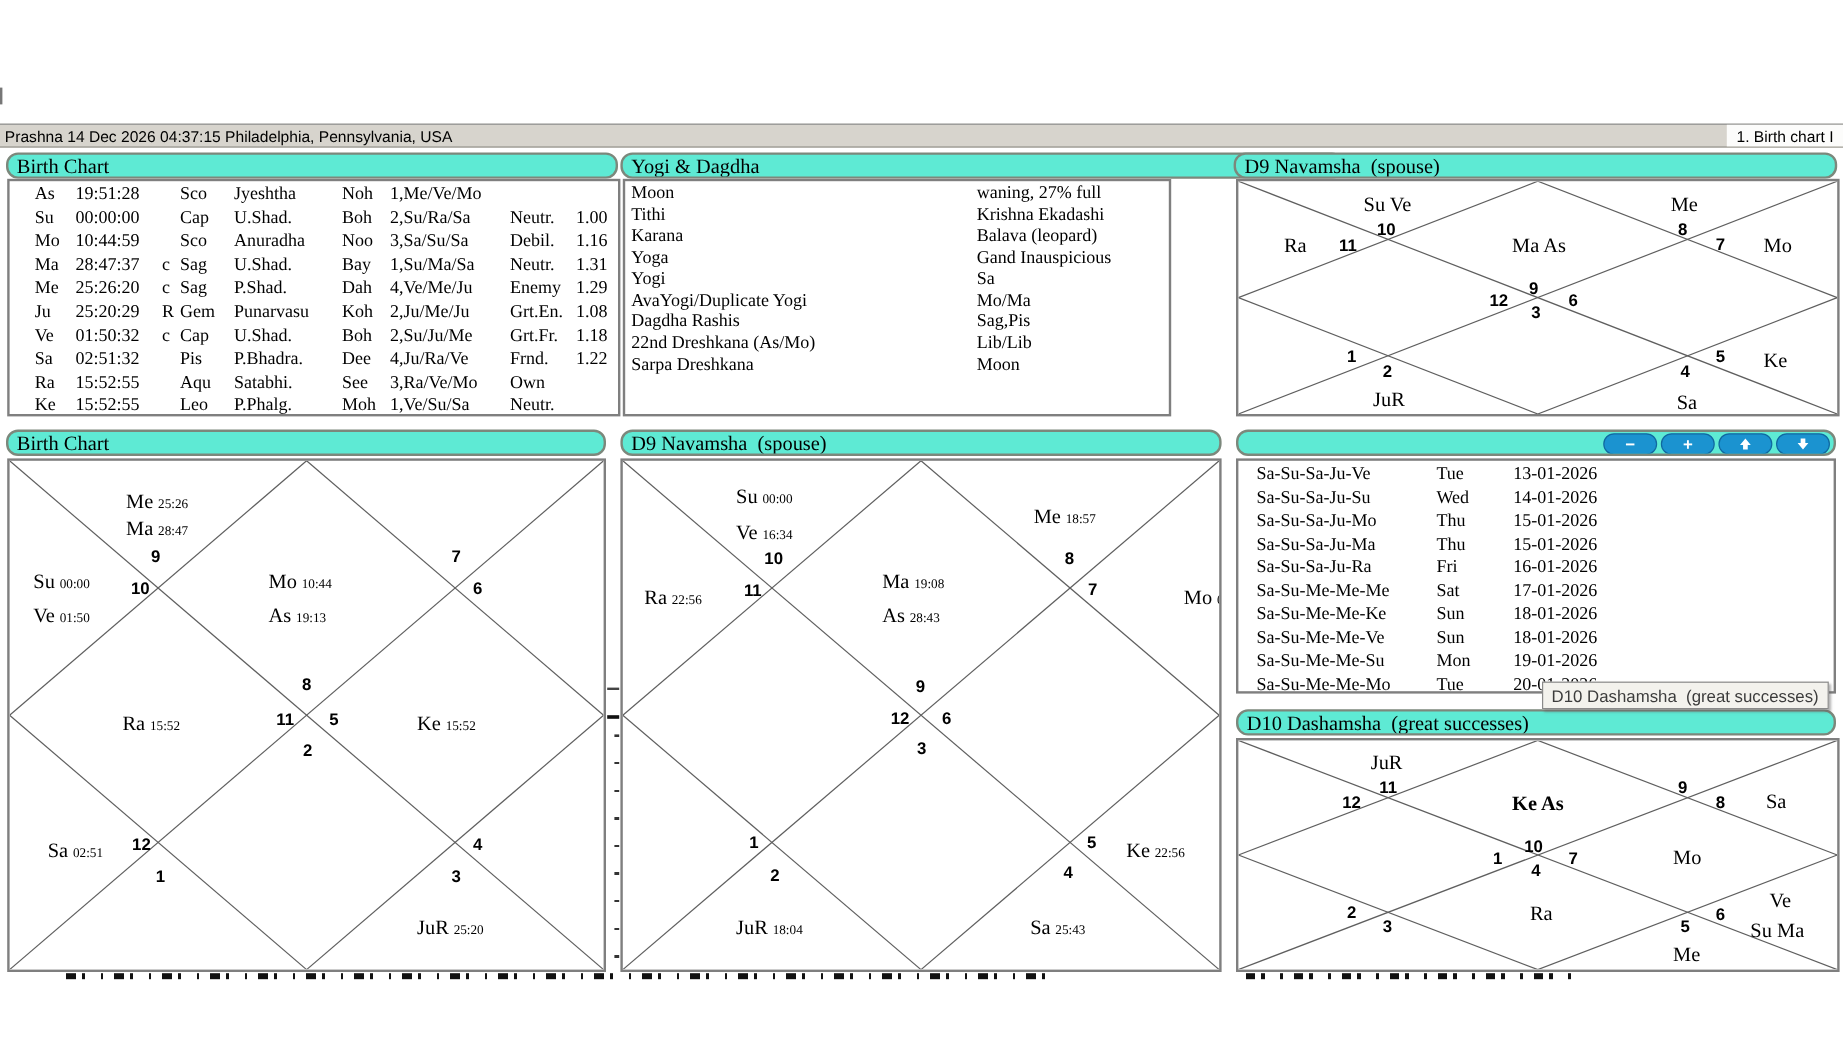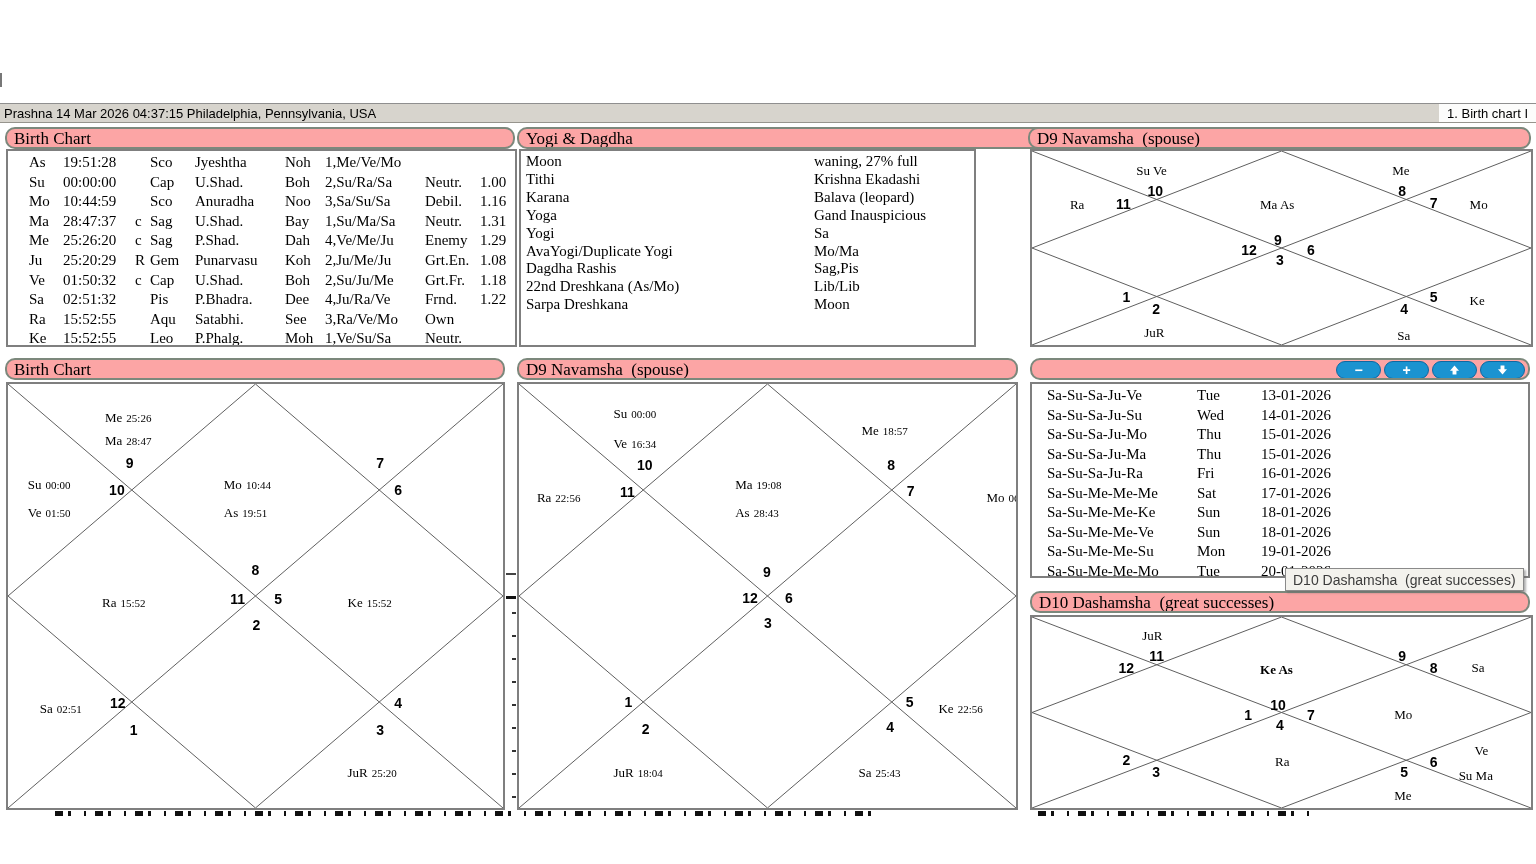--- a/index.html
+++ b/index.html
@@ -10,21 +10,21 @@
   
   .topbar{position:absolute;left:0;top:103px;width:1536px;height:20px;background:#d7d4cd;
           border-top:1px solid #8f8f8f;border-bottom:1px solid #96948d;box-sizing:border-box;
           font-family:"Liberation Sans",sans-serif;font-size:13px;display:flex;align-items:center;
           padding-left:4px;}
   .topbar-right{position:absolute;right:0;top:0;bottom:0;background:#fcfcfb;display:flex;
           align-items:center;padding:0 8px;}
 
   
   .ptitle{position:absolute;height:22px;box-sizing:border-box;border:2px solid #7c887c;
-          border-radius:10px;background:#fca5a5;font-size:17px;line-height:17px;padding:1px 0 0 7px;
+          border-radius:10px;background:#5eead4;font-size:17px;line-height:17px;padding:1px 0 0 7px;
           white-space:pre;overflow:hidden;}
   .pbody{position:absolute;background:#fff;border:2px solid #7f7f7f;box-sizing:border-box;overflow:hidden;}
 
   
   .trow{display:grid;grid-template-columns:34px 72px 15px 45px 90px 40px 100px 55px 1fr;
         padding-left:21px;font-size:15px;line-height:19.6px;white-space:nowrap;}
 
   
   .yrow{display:grid;grid-template-columns:288px 1fr;padding-left:5px;font-size:15px;line-height:17.9px;white-space:nowrap;}
 
@@ -35,21 +35,21 @@
         justify-content:center;font-family:"Liberation Sans",sans-serif;font-weight:700;
         font-size:14px;line-height:1;cursor:pointer;}
   .vbtn svg{display:block;}
 
   
   .chart svg{position:absolute;left:0;top:0;width:100%;height:100%;}
   .chart line{stroke:#5f5f5f;stroke-width:1;}
   .hnum{position:absolute;transform:translate(-50%,-50%);font-family:"Liberation Sans",sans-serif;
         font-weight:600;font-size:14px;}
   .pl{position:absolute;white-space:nowrap;}
-  .pn{font-size:13px;}
+  .pn{font-size:17px;}
   .pd{font-size:11px;margin-left:4px;}
 
   
   .tooltip{position:absolute;left:1285px;top:568px;height:23px;background:#f3f2ed;
         border:1px solid #8a8a8a;box-shadow:2px 2px 2px rgba(100,100,100,.5);
         font-family:"Liberation Sans",sans-serif;font-size:14px;color:#3c3c3c;display:flex;
         align-items:center;padding:0 7px;white-space:pre;z-index:5;box-sizing:border-box;}
 
   
   .gutter{position:absolute;left:505px;top:382px;width:12px;height:428px;background:#fff;}
@@ -63,21 +63,21 @@
         background:repeating-linear-gradient(90deg,#101010 0 8px,transparent 8px 13px,#101010 13px 16px,transparent 16px 29px,#101010 29px 31px,transparent 31px 40px);}
 </style>
 </head>
 <body>
 
 <div class="screen">
 
   <div class="artifact"></div>
 
   <div class="topbar">
-    <span>Prashna 14 Mar 2026 04:37:15  Philadelphia, Pennsylvania, USA</span>
+    <span>Prashna 14 Dec 2026 04:37:15  Philadelphia, Pennsylvania, USA</span>
     <span class="topbar-right">1. Birth chart I</span>
   </div>
 
   <div class="ptitle" style="left:5px;top:127px;width:510px;">Birth Chart</div>
   <div class="pbody" style="left:6px;top:149px;width:511px;height:198px;padding-top:2px;">
       <div class="trow">
         <span>As</span>
         <span>19:51:28</span>
         <span></span>
         <span>Sco</span>
@@ -280,21 +280,21 @@
       <span class="hnum" style="left: 50.2%; top: 56.9%;">2</span>
       <span class="hnum" style="left: 22.2%; top: 75.2%;">12</span>
       <span class="hnum" style="left: 25.4%; top: 81.5%;">1</span>
       <span class="hnum" style="left: 78.8%; top: 75.2%;">4</span>
       <span class="hnum" style="left: 75.2%; top: 81.5%;">3</span>
       <span class="pl" style="left: 19.6%; top: 5.6%;"><span class="pn">Me</span><span class="pd">25:26</span></span>
       <span class="pl" style="left: 19.6%; top: 11%;"><span class="pn">Ma</span><span class="pd">28:47</span></span>
       <span class="pl" style="left: 4%; top: 21.5%;"><span class="pn">Su</span><span class="pd">00:00</span></span>
       <span class="pl" style="left: 4%; top: 28.1%;"><span class="pn">Ve</span><span class="pd">01:50</span></span>
       <span class="pl" style="left: 43.6%; top: 21.5%;"><span class="pn">Mo</span><span class="pd">10:44</span></span>
-      <span class="pl" style="left: 43.6%; top: 28.1%;"><span class="pn">As</span><span class="pd">19:51</span></span>
+      <span class="pl" style="left: 43.6%; top: 28.1%;"><span class="pn">As</span><span class="pd">19:13</span></span>
       <span class="pl" style="left: 19%; top: 49.2%;"><span class="pn">Ra</span><span class="pd">15:52</span></span>
       <span class="pl" style="left: 68.6%; top: 49.2%;"><span class="pn">Ke</span><span class="pd">15:52</span></span>
       <span class="pl" style="left: 4%; top: 74.2%; margin-left: 12px;"><span class="pn">Sa</span><span class="pd">02:51</span></span>
       <span class="pl" style="left: 68.6%; top: 89.5%;"><span class="pn">JuR</span><span class="pd">25:20</span></span>
     </div>
 
   <div class="gutter"></div>
   <div class="g-h1"></div>
   <div class="g-h2"></div>
   <div class="g-ticks"></div>

